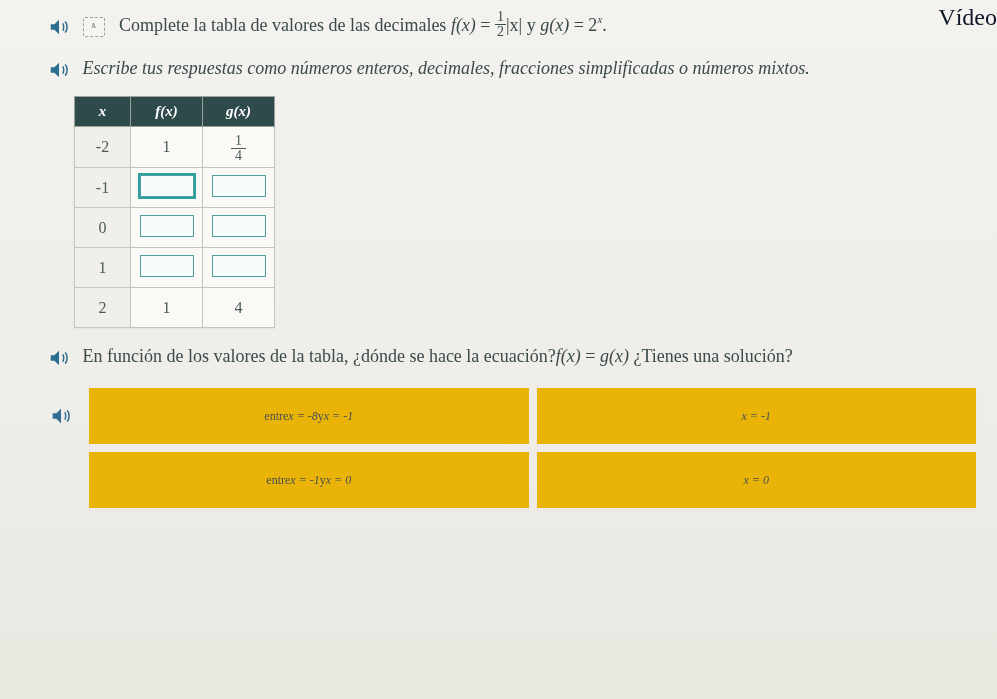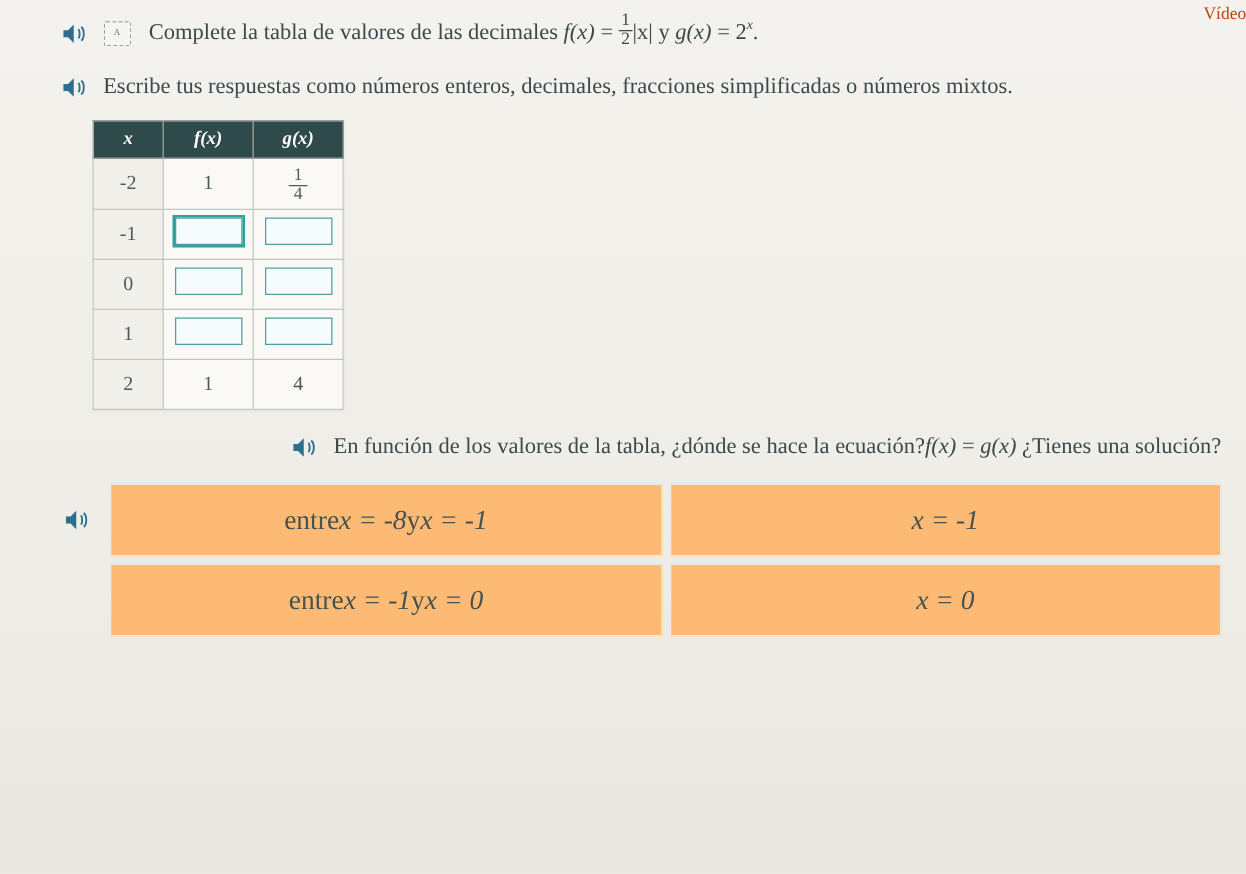--- a/index.html
+++ b/index.html
@@ -10,22 +10,22 @@
     width: 997px;
     height: 699px;
     overflow: hidden;
     position: relative;
     padding: 12px 20px 18px 46px;
   }
   .top-right {
     position: absolute;
     right: 0;
     top: 4px;
-    font-size: 14px;
-    color: #c2410c;
+    font-size: 24px;
+    color: #0f172a;
   }
   .speaker {
     display: inline-flex;
     align-items: center;
     justify-content: center;
     width: 26px;
     height: 22px;
     vertical-align: middle;
     margin-right: 6px;
   }
@@ -57,21 +57,21 @@
     text-align: center;
     vertical-align: middle;
     line-height: 1;
     font-size: 14px;
     position: relative;
     top: -2px;
   }
   .frac .num { border-bottom: 1px solid #3a4a4a; padding: 0 2px; }
   .frac .den { padding: 0 2px; }
   .sup { font-size: 11px; position: relative; top: -8px; font-style: italic; }
-  .instr { }
+  .instr { font-style: italic; }
   .table-wrap {
     margin: 8px 0 18px 28px;
   }
   table.values {
     border-collapse: collapse;
     background: #fff;
     box-shadow: 0 1px 2px rgba(0,0,0,0.06);
   }
   table.values th {
     background: #2f4a4a;
@@ -113,45 +113,44 @@
     text-align: center;
     line-height: 1;
     font-size: 14px;
   }
   .cell-frac .n { border-bottom: 1px solid #4d5a5a; padding: 0 4px; }
   .cell-frac .d { padding: 0 4px; }
   .question {
     font-size: 18px;
     color: #3a4a4a;
     margin: 6px 0 18px 0;
-    text-align: right;
   }
   .question .func { font-style: italic; }
   .choices {
     display: grid;
     grid-template-columns: 36px 1fr 1fr;
     grid-template-rows: 58px 58px;
     gap: 6px;
     margin-top: 8px;
   }
   .choices .sp-slot {
     grid-column: 1;
     grid-row: 1 / span 2;
     display: flex;
     align-items: flex-start;
     justify-content: center;
     padding-top: 18px;
   }
   .choice {
-    background: #fdba74;
+    background: #eab308;
     border: 1px solid #eceae3;
     display: flex;
     align-items: center;
     justify-content: center;
-    font-size: 22px;
+    font-size: 12px;
     color: #475252;
     font-style: normal;
     cursor: pointer;
   }
   .choice .func { font-style: italic; }
 </style>
 </head>
 <body>
 
 <div class="top-right">Vídeo</div>

